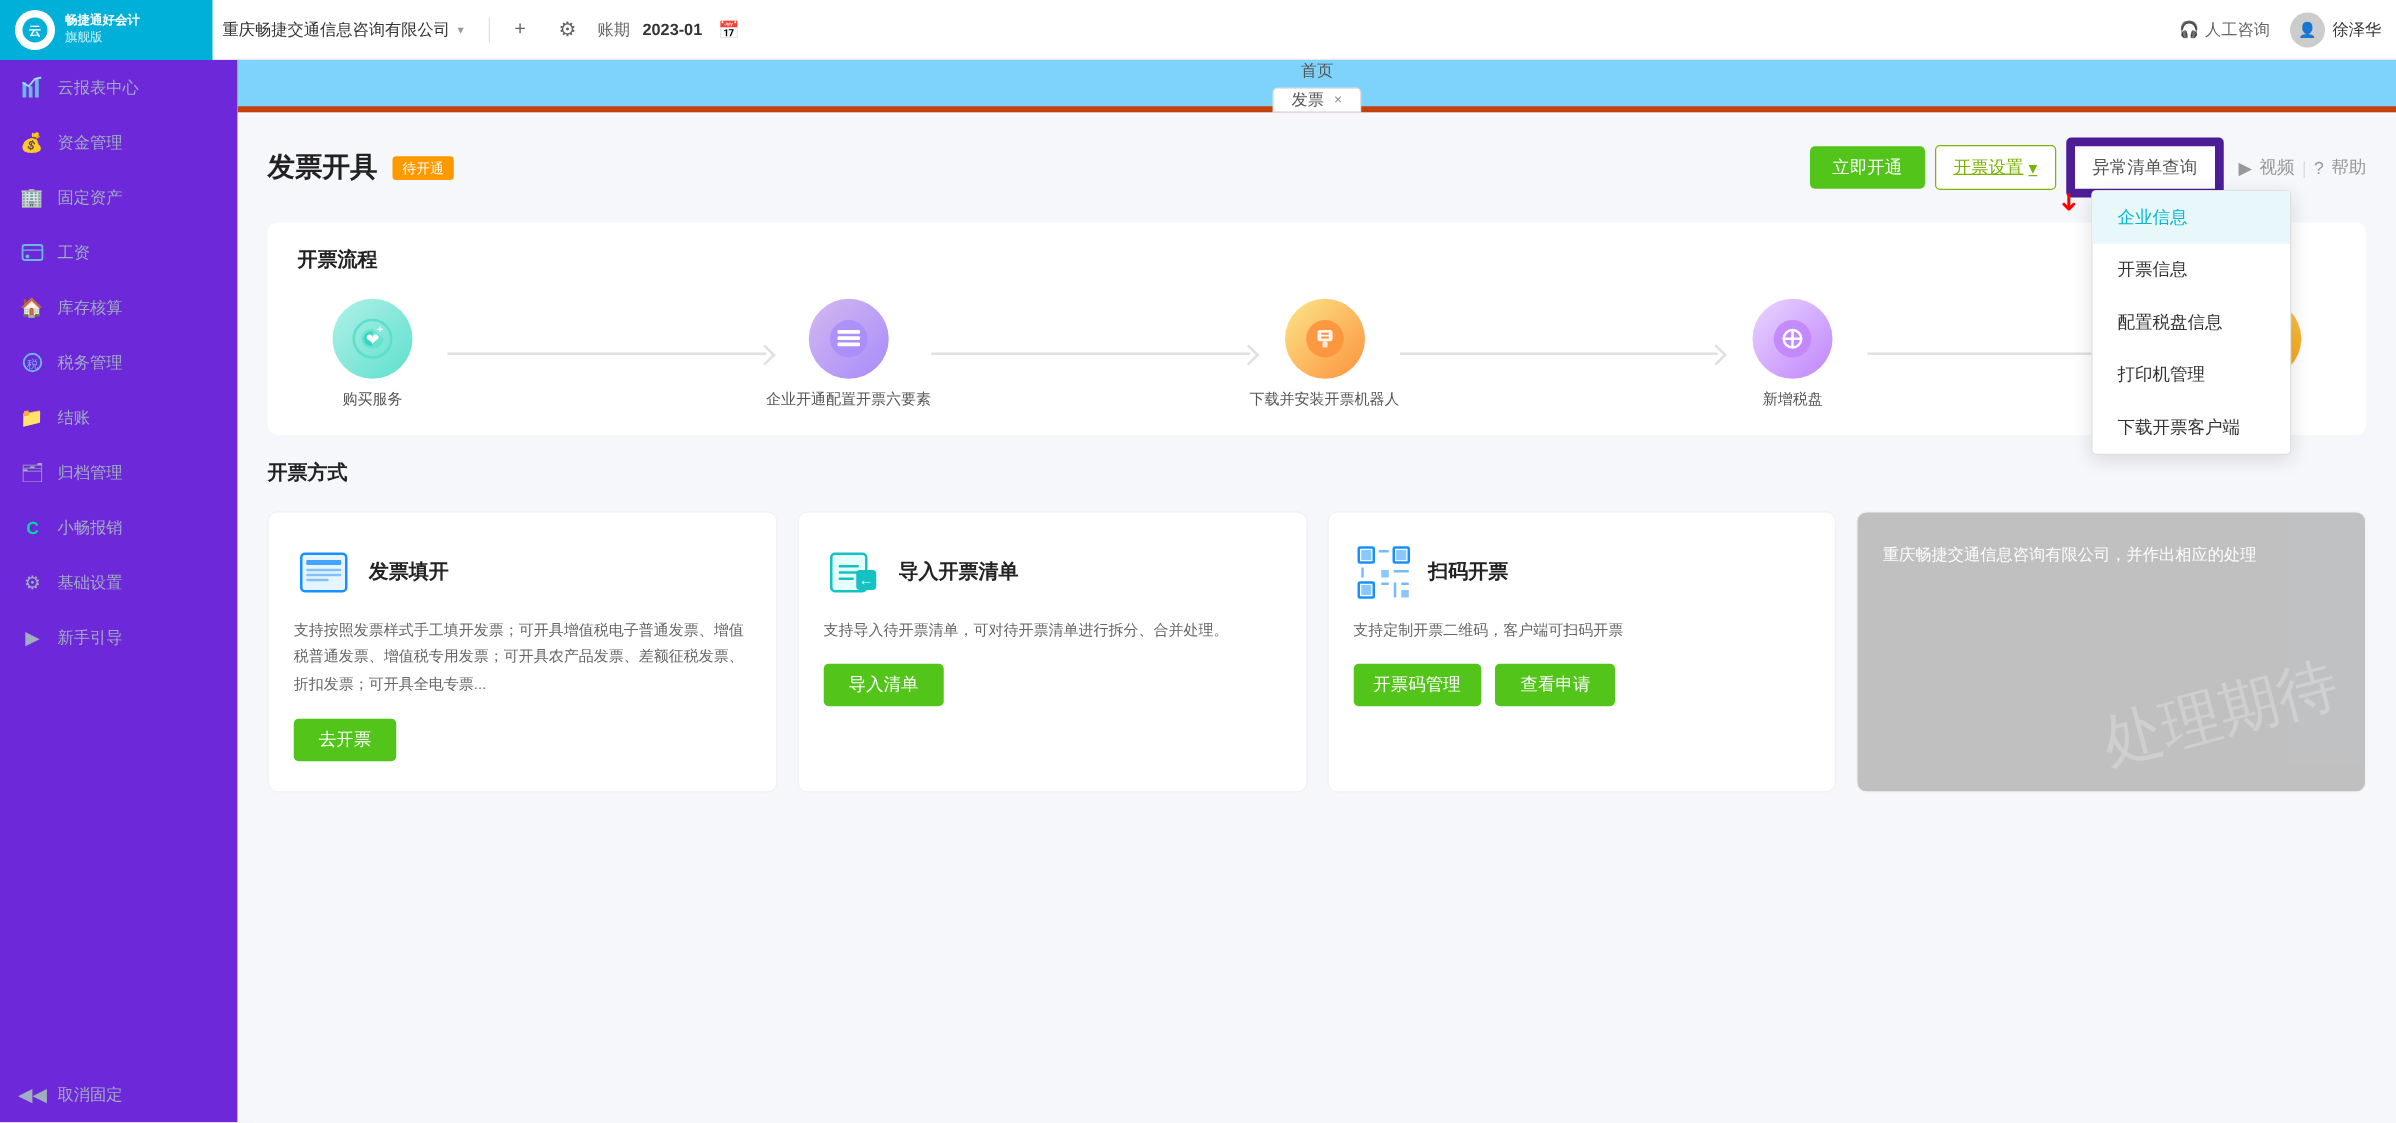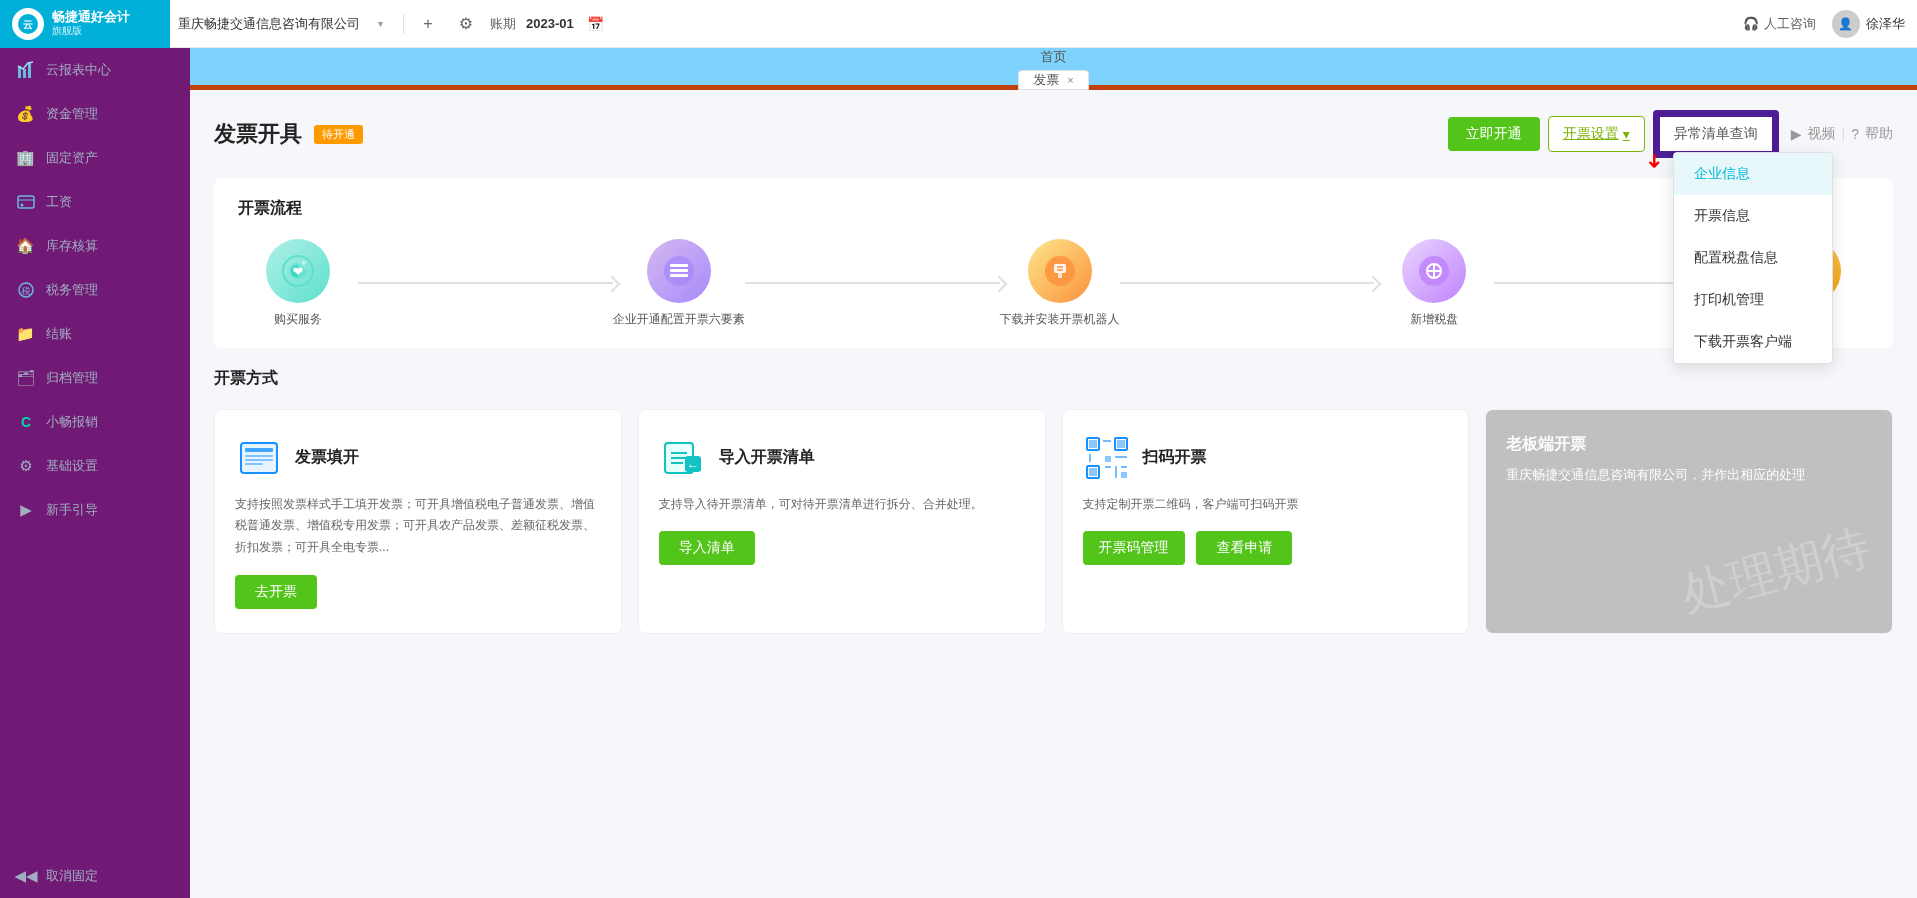--- a/index.html
+++ b/index.html
@@ -2,31 +2,31 @@
 <html><head>
   <meta charset="utf-8">
   <style>
     * { box-sizing: border-box; margin: 0; padding: 0; }
     body { font-family: 'Microsoft YaHei', Arial, sans-serif; font-size: 14px; background: #f0f2f5; overflow: hidden; }
 
     
     .app-wrapper { display: flex; flex-direction: column; height: 898px; width: 1917px; }
     .top-bar { display: flex; align-items: center; height: 48px; background: #fff; border-bottom: 1px solid #e8e8e8; padding: 0 12px; gap: 10px; flex-shrink: 0; }
     .main-area { display: flex; flex: 1; overflow: hidden; }
-    .sidebar { width: 190px; background: #701a75; display: flex; flex-direction: column; flex-shrink: 0; overflow-y: auto; }
+    .sidebar { width: 190px; background: #6d28d9; display: flex; flex-direction: column; flex-shrink: 0; overflow-y: auto; }
     .content-area { flex: 1; display: flex; flex-direction: column; overflow: hidden; }
     .tab-bar { display: flex; align-items: center; height: 42px; background: #7dd3fc; border-bottom: 5px solid #c2410c; padding: 0 8px; gap: 4px; flex-shrink: 0; flex-direction: column; }
     .page-content { flex: 1; overflow-y: auto; padding: 20px 24px; background: #f5f7fa; position: relative; }
 
     
     .logo-area { display: flex; align-items: center; gap: 8px; width: 170px; background: #00b0d8; height: 48px; margin: 0 -12px 0 -12px; padding: 0 12px; margin-left: -12px; }
     .logo-icon { width: 32px; height: 32px; background: #fff; border-radius: 50%; display: flex; align-items: center; justify-content: center; color: #00b0d8; font-weight: bold; font-size: 12px; flex-shrink: 0; }
-    .logo-text { color: #fff; font-size: 13px; font-weight: bold; line-height: 1.2; }
+    .logo-text { color: #fff; font-size: 10px; font-weight: bold; line-height: 1.2; }
     .logo-sub { color: rgba(255,255,255,0.8); font-size: 10px; }
-    .company-selector { display: flex; align-items: center; gap: 18px; padding: 4px 10px; cursor: pointer; color: #333; font-size: 13px; }
+    .company-selector { display: flex; align-items: center; gap: 6px; padding: 4px 10px; cursor: pointer; color: #333; font-size: 13px; }
     .company-name { color: #333; }
     .chevron-icon { color: #999; font-size: 10px; }
     .top-divider { width: 1px; height: 20px; background: #e0e0e0; }
     .add-icon-btn { width: 28px; height: 28px; display: flex; align-items: center; justify-content: center; cursor: pointer; color: #666; font-size: 16px; }
     .settings-icon-btn { width: 28px; height: 28px; display: flex; align-items: center; justify-content: center; cursor: pointer; color: #666; font-size: 16px; }
     .period-label { color: #666; font-size: 13px; }
     .period-value { color: #333; font-weight: bold; font-size: 13px; }
     .calendar-icon-btn { width: 24px; height: 24px; display: flex; align-items: center; justify-content: center; cursor: pointer; color: #666; font-size: 14px; }
     .top-right { margin-left: auto; display: flex; align-items: center; gap: 16px; }
     .consultant-btn { display: flex; align-items: center; gap: 4px; color: #666; cursor: pointer; font-size: 13px; }
@@ -435,21 +435,20 @@
                 <span class="method-title">扫码开票</span>
               </div>
               <div class="method-desc">支持定制开票二维码，客户端可扫码开票</div>
               <div>
                 <button class="method-btn-secondary">开票码管理</button>
                 <button class="method-btn">查看申请</button>
               </div>
             </div>
 
             <div class="method-card dimmed">
-              <div class="dimmed-title">老板端开票</div>
               <div class="dimmed-overlay">重庆畅捷交通信息咨询有限公司，并作出相应的处理</div>
               <div style="position:absolute; bottom:30px; right:20px; font-size:48px; color:rgba(255,255,255,0.25); transform:rotate(-15deg);">
                 <span>处理期待</span>
               </div>
             </div>
 
           </div>
         </div>
 
       </div>

